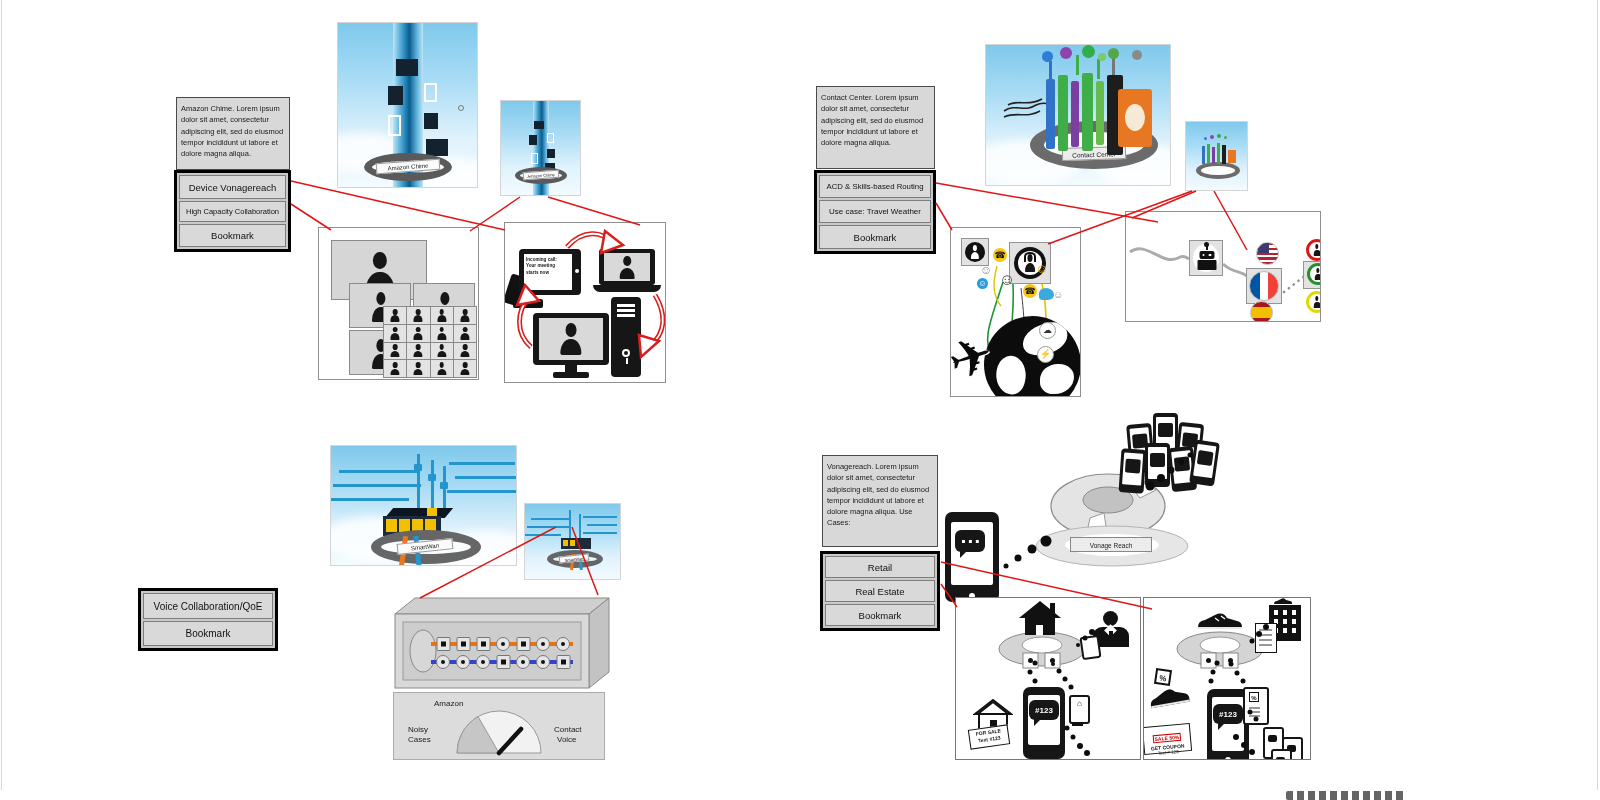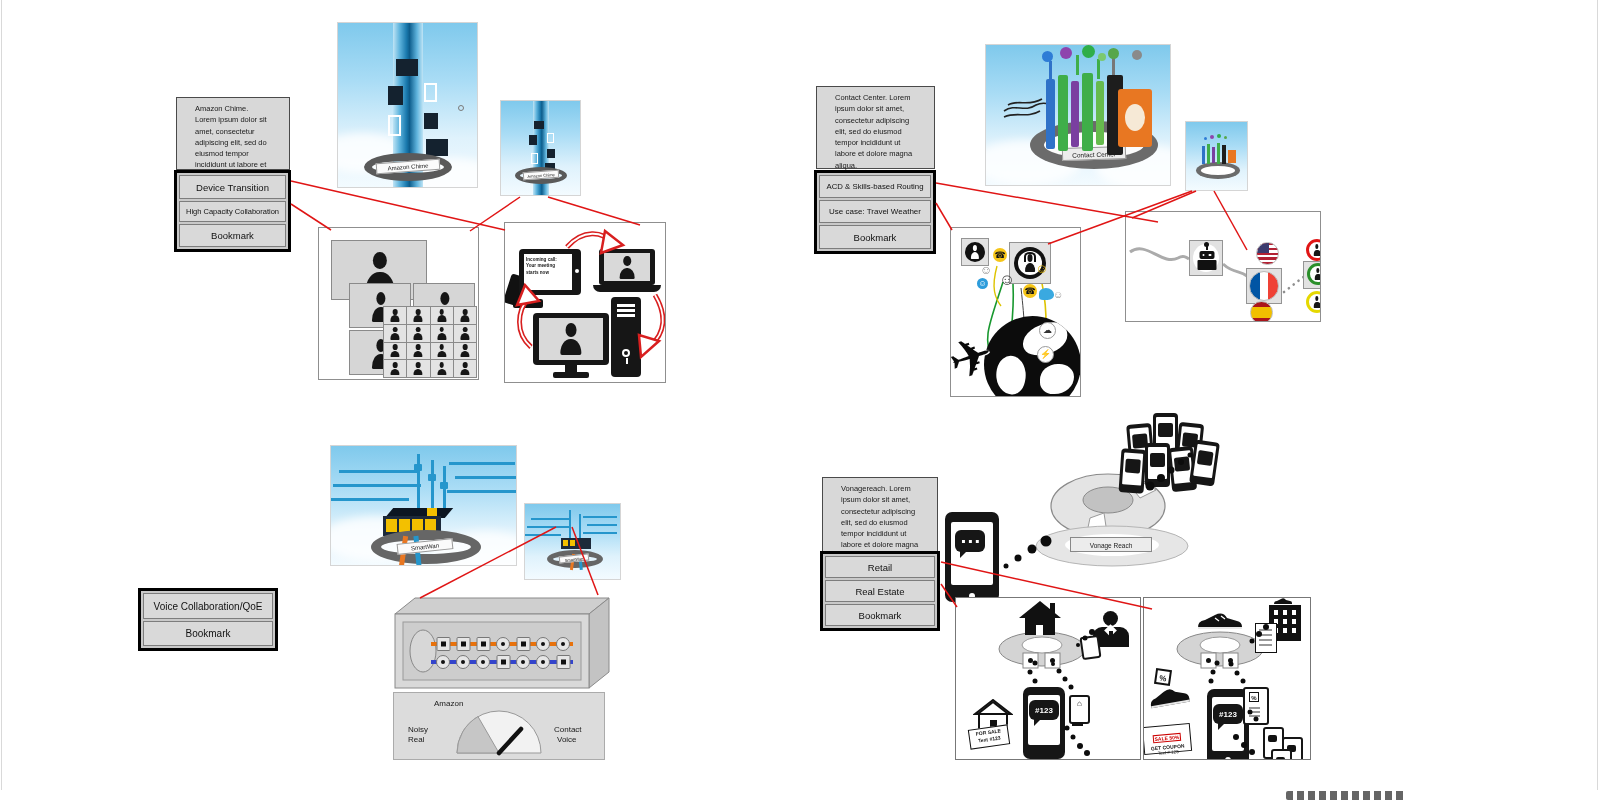--- a/index.html
+++ b/index.html
@@ -1,21 +1,21 @@
 <!DOCTYPE html>
 <html><head>
 <meta charset="utf-8">
 <style>
   html,body{margin:0;padding:0;background:#fff;}
   body{width:1600px;height:800px;overflow:hidden;font-family:"Liberation Sans",sans-serif;color:#111;}
   .canvas{position:relative;width:1600px;height:800px;background:#fff;}
   .abs{position:absolute;box-sizing:border-box;}
   svg.overlay{position:absolute;left:0;top:0;pointer-events:none;}
   
-  .info-box{background:#d8d8d8;border:1px solid #4a4a4a;font-size:7.5px;line-height:1.5;padding:5px 18px;color:#1a1a1a;}
+  .info-box{background:#d8d8d8;border:1px solid #4a4a4a;font-size:7.5px;line-height:1.5;padding:5px 4px;color:#1a1a1a;}
   .btn-stack{border:3px solid #000;background:#c9c9c9;display:flex;flex-direction:column;gap:2px;padding:2px;}
   .btn{background:#d9d9d9;border:1px solid #7d7d7d;display:flex;align-items:center;justify-content:center;text-align:center;cursor:pointer;color:#111;}
   
   .sky{background:linear-gradient(180deg,#7fc9ec 0%,#a9dcf5 35%,#dff2fc 70%,#f3fbff 100%);overflow:hidden;border:1px solid #d5d5d5;}
   .cloud{position:absolute;background:rgba(255,255,255,.8);border-radius:50%;filter:blur(4px);}
   .ring{position:absolute;border-radius:50%;border:8px solid #5a5a5a;box-sizing:border-box;}
   .ring-label{position:absolute;background:#fbfbfb;border:1px solid #9a9a9a;text-align:center;white-space:nowrap;color:#222;box-sizing:border-box;}
   .sq{position:absolute;background:#14222f;}
   .sq.outline{background:transparent;border:2px solid #fff;}
   
@@ -61,21 +61,21 @@
 </head>
 <body>
 
 <div class="canvas">
 
   <div class="abs" style="left:1px;top:0;width:1px;height:790px;background:#d9d9d9;"></div>
   <div class="abs" style="left:1597px;top:0;width:1px;height:790px;background:#d9d9d9;"></div>
 
   <div class="info-box abs" style="left:176px;top:97px;width:114px;height:73px;">Amazon Chime. Lorem ipsum dolor sit amet, consectetur adipiscing elit, sed do eiusmod tempor incididunt ut labore et dolore magna aliqua.</div>
   <div class="btn-stack abs" style="left:174px;top:170px;width:117px;">
-    <div class="btn" style="height:22px;font-size:9.5px;">Device Transition</div>
+    <div class="btn" style="height:22px;font-size:9.5px;">Device Vonagereach</div>
     <div class="btn" style="height:19px;font-size:7.5px;">High Capacity Collaboration</div>
     <div class="btn" style="height:21px;font-size:9.5px;">Bookmark</div>
   </div>
 
   <div class="sky abs" style="left:337px;top:22px;width:141px;height:166px;">
     <div class="cloud" style="left:-20px;top:110px;width:90px;height:40px;"></div>
     <div class="cloud" style="left:70px;top:135px;width:90px;height:40px;"></div>
     <div class="abs" style="left:55px;top:0;width:30px;height:166px;background:linear-gradient(90deg,#bfe4f5,#5fb4dd 22%,#1a79ad 45%,#0d5d8c 55%,#5fb4dd 80%,#bfe4f5);"></div>
     <div class="sq" style="left:58px;top:36px;width:22px;height:17px;"></div>
     <div class="sq" style="left:50px;top:63px;width:15px;height:19px;"></div>
@@ -449,26 +449,26 @@
   </svg>
 
   <div class="abs" style="left:393px;top:692px;width:212px;height:68px;background:#dcdcdc;border:1px solid #ababab;">
     <svg width="210" height="66" style="position:absolute;left:0;top:0;">
       <path d="M63,60 A42,42 0 0 1 147,60 Z" fill="#f2f2f2" stroke="#999"></path>
       <path d="M105,60 L63,60 A42,42 0 0 1 84,23.6 Z" fill="#c6c6c6" stroke="#999"></path>
       <line x1="105" y1="60" x2="127" y2="36" stroke="#111" stroke-width="4.5" stroke-linecap="round"></line>
     </svg>
     <div class="lbl" style="left:40px;top:6px;font-size:8px;">Amazon</div>
     <div class="lbl" style="left:14px;top:32px;font-size:8px;">Noisy</div>
-    <div class="lbl" style="left:14px;top:42px;font-size:8px;">Real</div>
+    <div class="lbl" style="left:14px;top:42px;font-size:8px;">Cases</div>
     <div class="lbl" style="left:160px;top:32px;font-size:8px;">Contact</div>
     <div class="lbl" style="left:163px;top:42px;font-size:8px;">Voice</div>
   </div>
 
-  <div class="info-box abs" style="left:822px;top:477px;width:116px;height:92px;">Vonagereach. Lorem ipsum dolor sit amet, consectetur adipiscing elit, sed do eiusmod tempor incididunt ut labore et dolore magna aliqua. Use Cases:</div>
+  <div class="info-box abs" style="left:822px;top:455px;width:116px;height:92px;">Vonagereach. Lorem ipsum dolor sit amet, consectetur adipiscing elit, sed do eiusmod tempor incididunt ut labore et dolore magna aliqua. Use Cases:</div>
   <div class="btn-stack abs" style="left:820px;top:551px;width:120px;">
     <div class="btn" style="height:20px;font-size:9.5px;">Retail</div>
     <div class="btn" style="height:20px;font-size:9.5px;">Real Estate</div>
     <div class="btn" style="height:20px;font-size:9.5px;">Bookmark</div>
   </div>
 
   <div class="phone" style="left:945px;top:512px;width:54px;height:90px;">
     <div class="screen"></div>
     <div class="bubble" style="left:10px;top:18px;width:30px;height:22px;">
         <div class="b-dots"></div>

